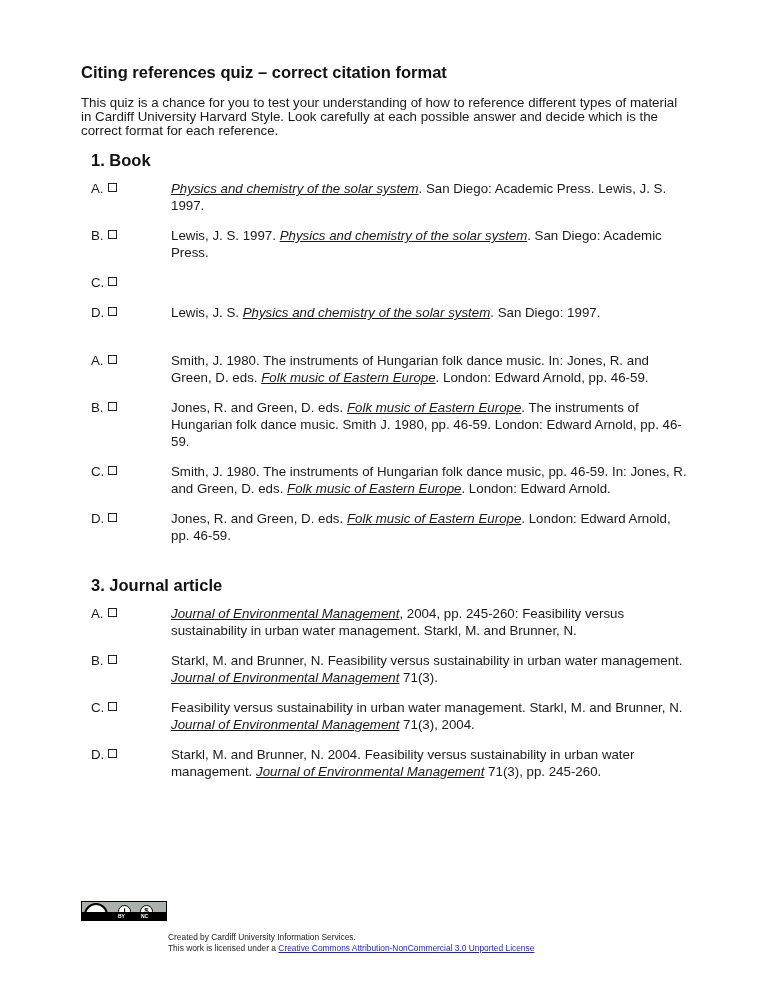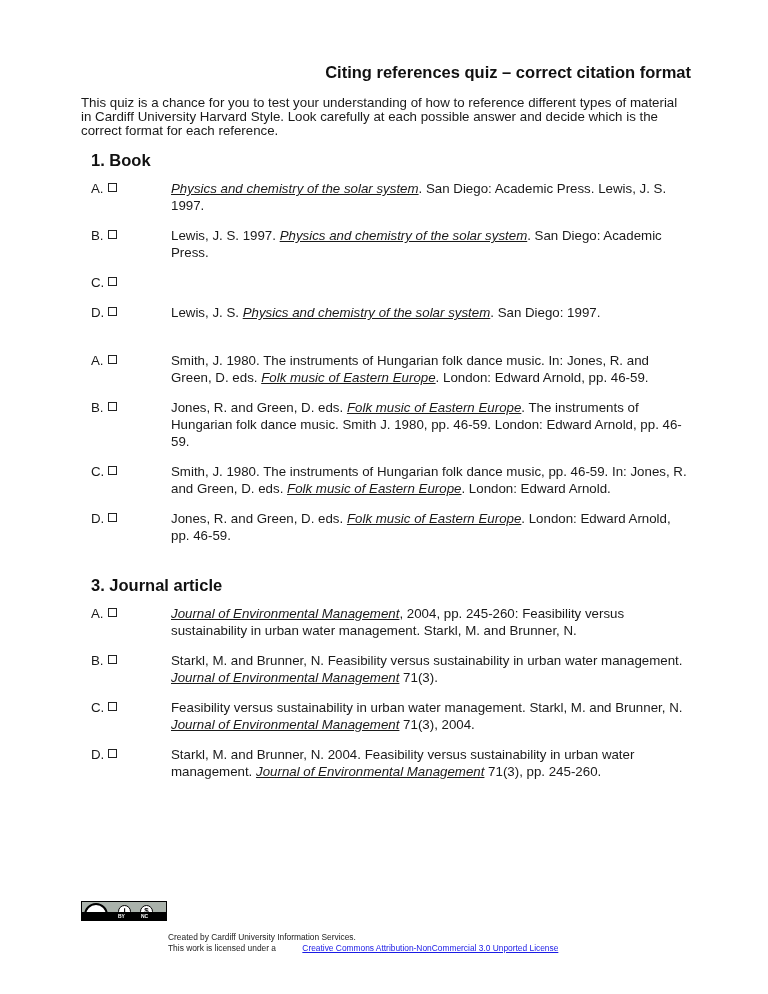--- a/index.html
+++ b/index.html
@@ -20,21 +20,20 @@
       left: 81px;
       top: 62px;
       width: 610px;
     }
     .title {
       font-weight: bold;
       font-size: 16.5px;
       line-height: 20px;
       margin: 0 0 14px 0;
       color: #111;
-      text-align: right;
     }
     .intro {
       font-size: 13.3px;
       line-height: 14px;
       margin: 0 12px 12px 0;
       width: 600px;
     }
     .section-heading {
       font-weight: bold;
       font-size: 16.5px;
@@ -148,21 +147,20 @@
       left: 168px;
       top: 932px;
       font-size: 8.4px;
       line-height: 11px;
       color: #222;
     }
     .footer a {
       color: #1a1ae6;
       text-decoration: underline;
       cursor: pointer;
-      margin-left: 24px;
     }
   </style>
 </head>
 <body>
 
 <div class="page">
   <div class="title">Citing references quiz – correct citation format</div>
   <div class="intro">This quiz is a chance for you to test your understanding of how to reference different types of material in Cardiff University Harvard Style. Look carefully at each possible answer and decide which is the correct format for each reference.</div>
   <div id="sections">
       <div class="section">

